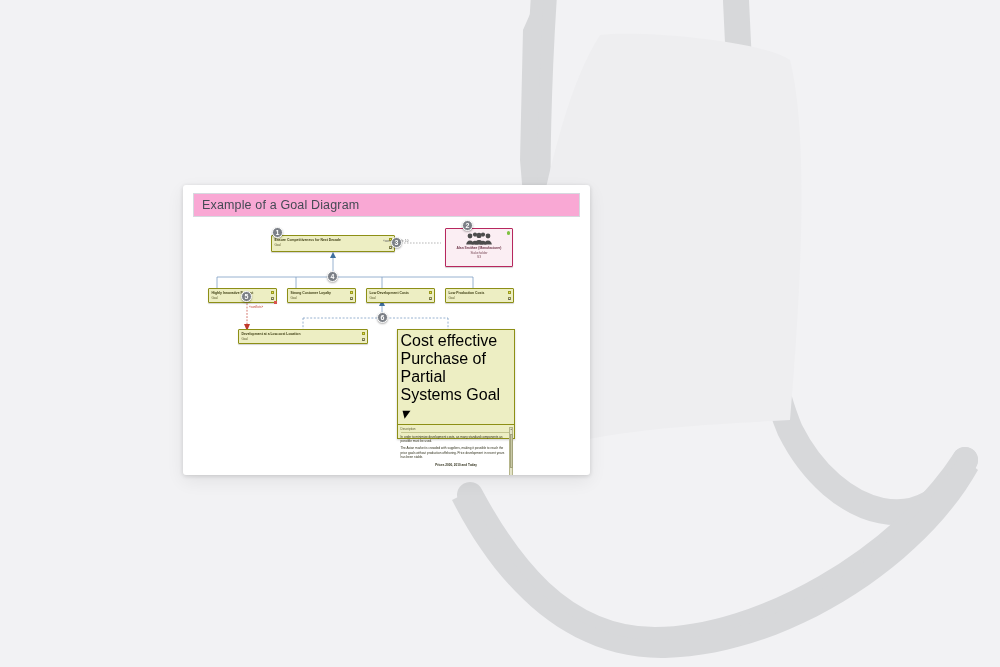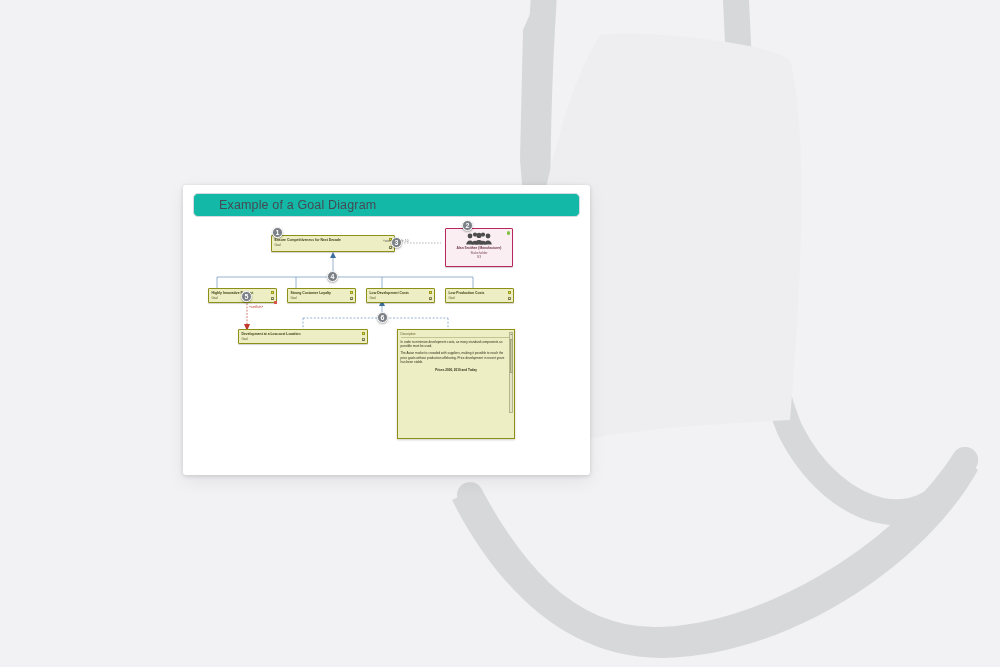--- a/index.html
+++ b/index.html
@@ -21,23 +21,23 @@
     left: 183px; top: 185px;
     width: 407px; height: 290px;
     background: #ffffff;
     border-radius: 3px;
     box-shadow: 0 1px 4px rgba(0,0,0,.14), 0 6px 18px rgba(0,0,0,.07);
     overflow: hidden;
   }
   .panel-title-box {
     position: absolute; left: 10px; top: 8px;
     width: 387px; height: 24px;
-    border: 1px solid #d6d9df; border-radius: 5px;
-    background: #14b8a6;
-    display: flex; align-items: center; padding: 0 25px;
+    border: 1px solid #d6d9df; border-radius: 0;
+    background: #f9a8d4;
+    display: flex; align-items: center; padding: 0 8px;
   }
   .panel-title-box span {
     font-size: 12.5px; color: #454a54; letter-spacing: .15px;
   }
 
   
   .canvas { position: absolute; left: 0; top: 36px; width: 407px; height: 254px; }
 
   
   .canvas svg.wires { position: absolute; left: 0; top: 0; width: 407px; height: 254px; }
@@ -290,20 +290,26 @@
 
       <div class="node" style="left:55px; top:108px; width:130px; height:15px;">
         <span class="ttl">Development at a Low-cost Location</span>
         <span class="sub">Goal</span>
         <i class="dot-y"></i>
         <i class="caret">▸</i>
       </div>
 
       <div class="detail" style="left:214px; top:108px; width:118px; height:110px;">
 
+        <div class="d-head">
+          <span class="ttl">Cost effective Purchase of Partial Systems</span>
+          <span class="sub">Goal</span>
+          <i class="dot-g"></i>
+          <i class="caret">▾</i>
+        </div>
 
         <div class="d-body">
           <div class="d-sec">Description</div>
           <div class="d-par">In order to minimize development costs, as many standard components as possible must be used.</div>
           <div class="d-par">The Asian market is crowded with suppliers, making it possible to reach the price goals without production offshoring. Price development in recent years has been stable.</div>
 
           <div class="chart-wrap">
             <div class="chart-title">Prices 2000, 2010 and Today</div>
             <div class="chart-area">
               <div class="plot" id="plot">

